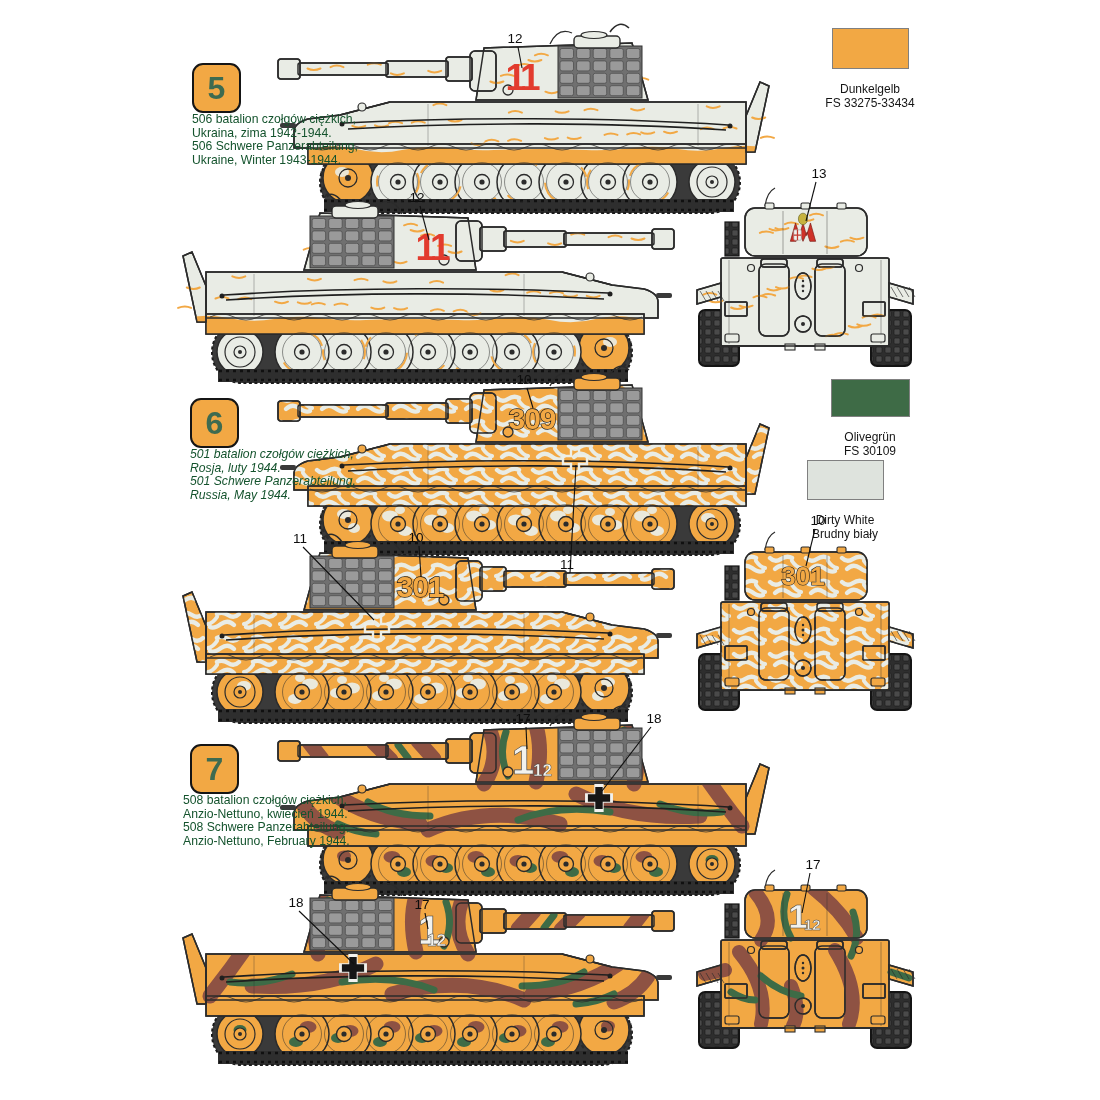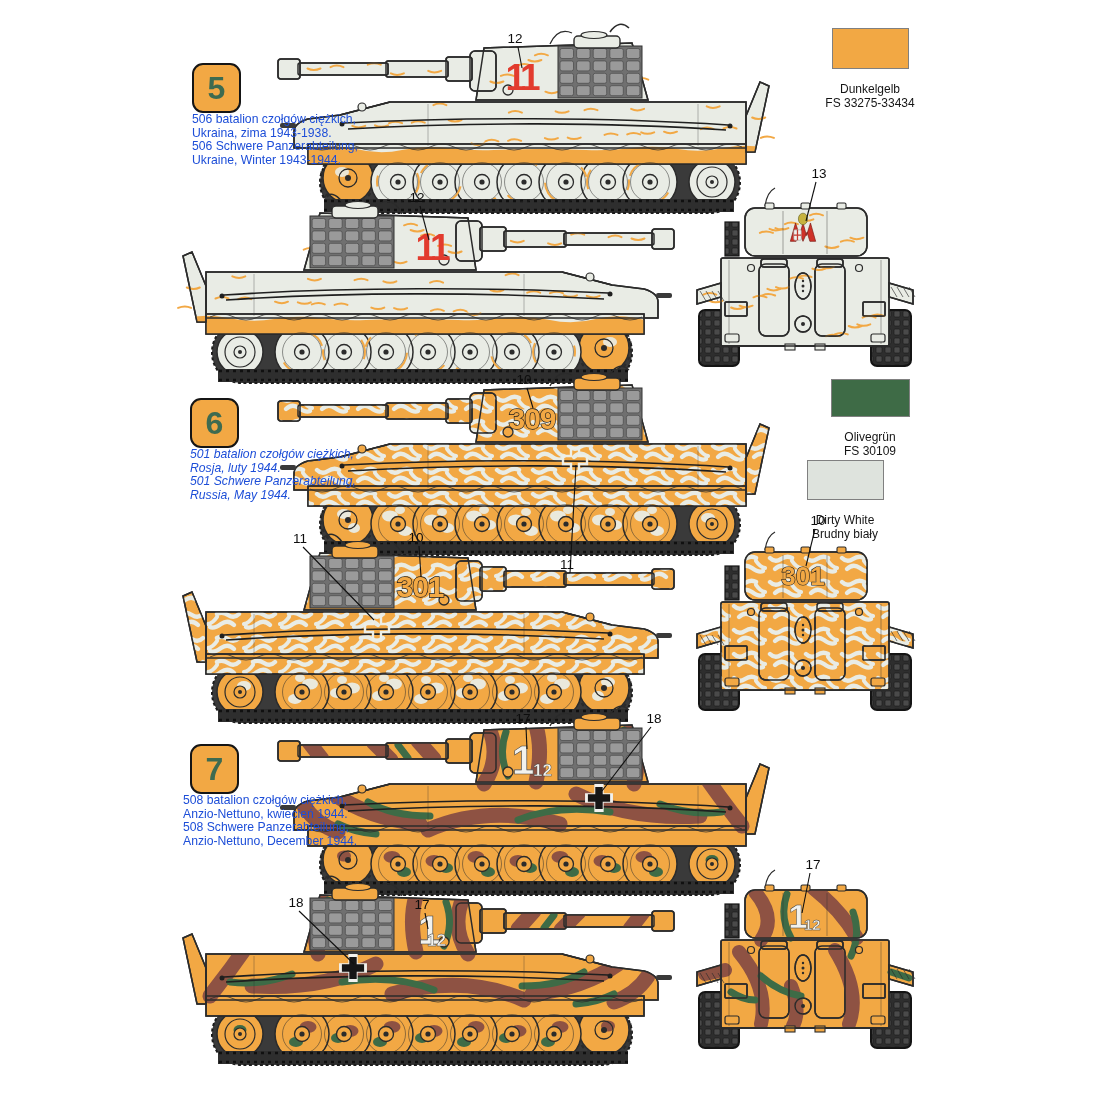--- a/index.html
+++ b/index.html
@@ -2,21 +2,21 @@
 <html><head>
 <meta charset="utf-8">
 <style>
   html,body{margin:0;padding:0;background:#ffffff;}
   #page{position:relative;width:1100px;height:1100px;background:#ffffff;overflow:hidden;
         font-family:"Liberation Sans",sans-serif;color:#111;}
   #tank-canvas{position:absolute;left:0;top:0;}
   .badge{position:absolute;width:45px;height:46px;background:#F2A844;border:2.6px solid #151515;
          border-radius:11px;display:flex;align-items:center;justify-content:center;
          font-size:32px;font-weight:bold;color:#3E6B50;}
-  .caption{position:absolute;font-size:12.2px;line-height:13.6px;color:#1d4ed8;white-space:nowrap;}
+  .caption{position:absolute;font-size:12.2px;line-height:13.6px;color:#14532d;white-space:nowrap;}
   .legend-item{position:absolute;width:160px;text-align:center;}
   .swatch{margin:0 auto;border:1px solid #808080;}
   .legend-label{font-size:12px;line-height:13.5px;color:#151515;margin-top:14px;}
   .co-label{position:absolute;font-size:13.5px;color:#0d0d0d;transform:translate(-50%,-55%);}
 </style>
 </head>
 <body>
 
 <div id="page">
 
@@ -1165,35 +1165,35 @@
     </div>
   <div class="badge" style="left:190px;top:398px;">
       <span>6</span>
     </div>
   <div class="badge" style="left:190px;top:744px;">
       <span>7</span>
     </div>
 
   <div class="caption" style="left:192px;top:113px;">
     <div>506 batalion czołgów ciężkich,</div>
-    <div>Ukraina, zima 1943-1938.</div>
+    <div>Ukraina, zima 1942-1944.</div>
     <div>506 Schwere Panzerabteilung,</div>
     <div>Ukraine, Winter 1943-1944.</div>
   </div>
   <div class="caption" style="left:190px;top:448px;font-style:italic;">
     <div>501 batalion czołgów ciężkich,</div>
     <div>Rosja, luty 1944.</div>
     <div>501 Schwere Panzerabteilung,</div>
     <div>Russia, May 1944.</div>
   </div>
   <div class="caption" style="left:183px;top:794px;">
     <div>508 batalion czołgów ciężkich,</div>
     <div>Anzio-Nettuno, kwiecień 1944.</div>
     <div>508 Schwere Panzerabteilung,</div>
-    <div>Anzio-Nettuno, December 1944.</div>
+    <div>Anzio-Nettuno, February 1944.</div>
   </div>
 
   <div class="legend-item" style="left:790px;top:28px;">
     <div class="swatch" style="width: 75px; height: 39px; background: rgb(242, 168, 68);"></div>
     <div class="legend-label">
       <div>Dunkelgelb</div>
       <div>FS 33275-33434</div>
     </div>
   </div>
   <div class="legend-item" style="left:790px;top:379px;">

